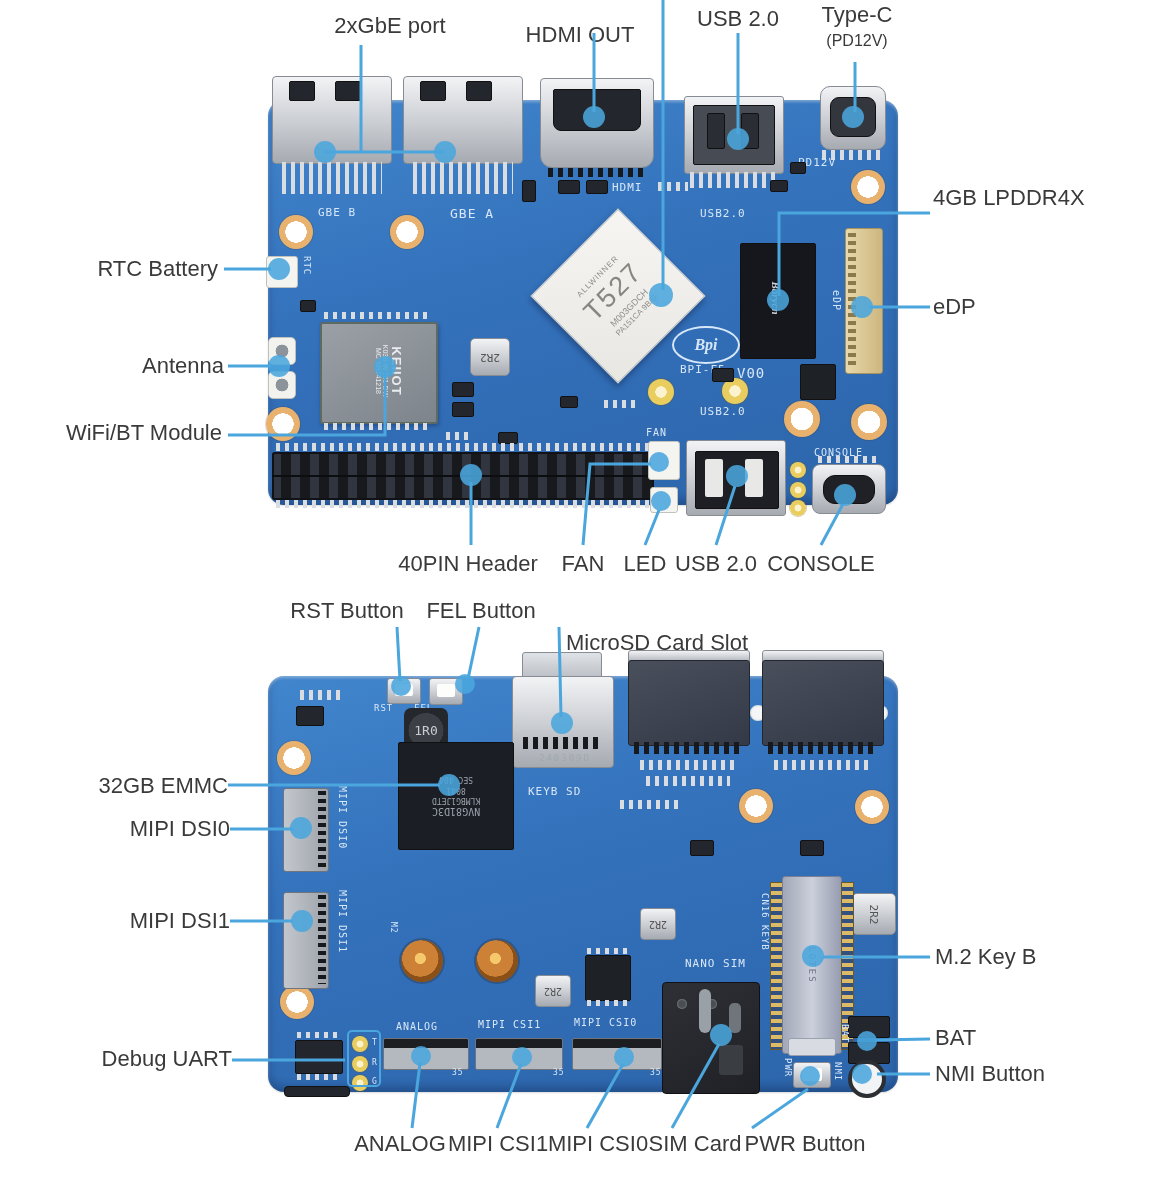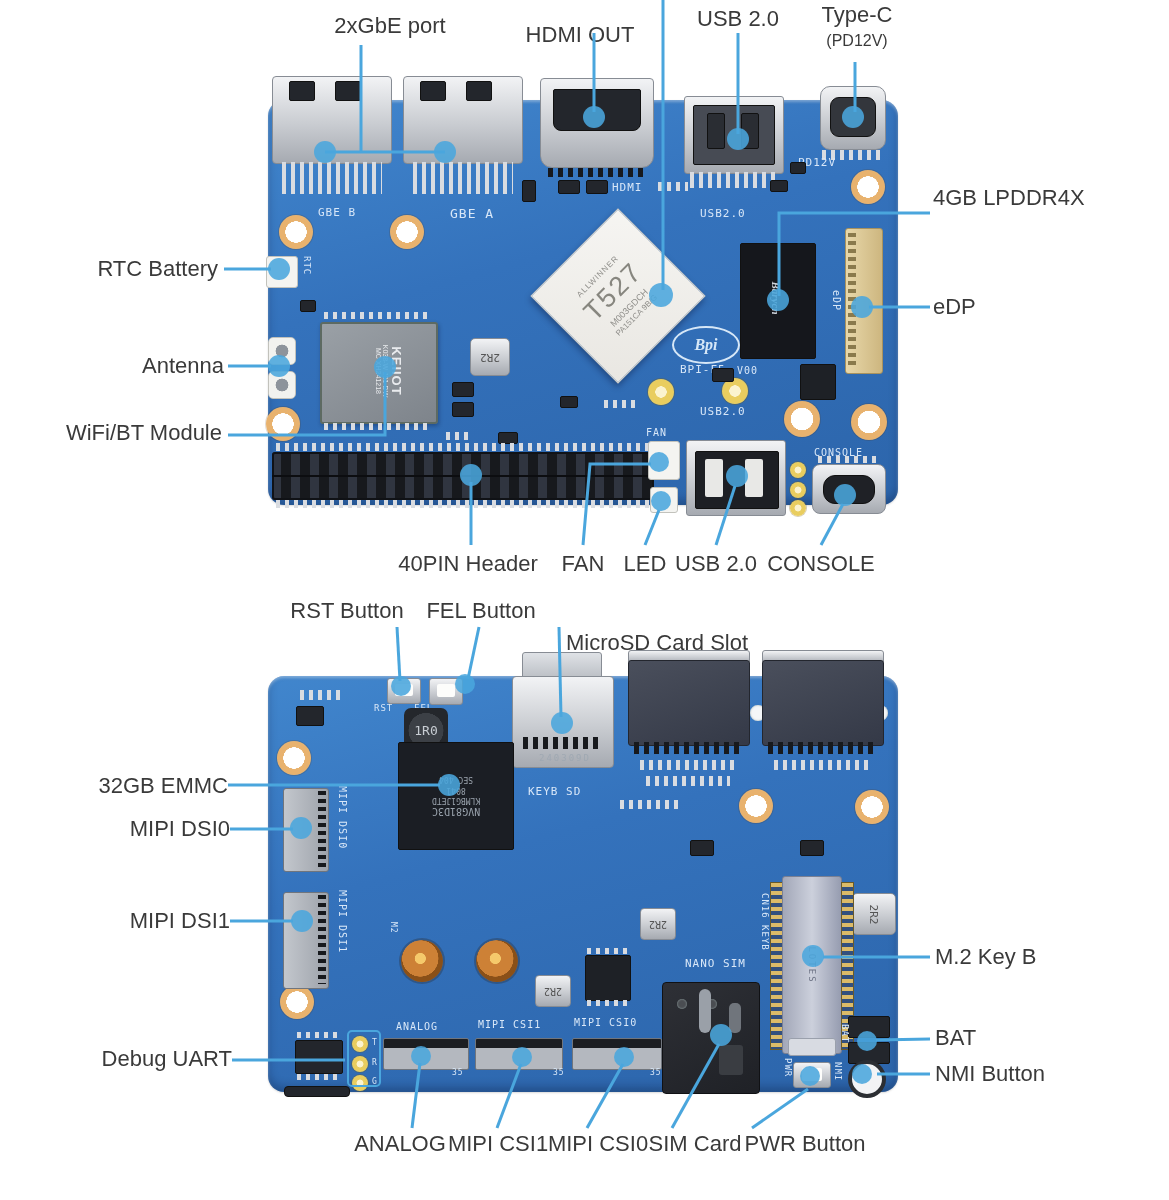--- a/index.html
+++ b/index.html
@@ -119,21 +119,21 @@
 
   <div class="abs" style="left:845px;top:228px;width:36px;height:144px;background:linear-gradient(90deg,#e8d8aa,#cdb67f);border:1px solid #a8925e;border-radius:3px;">
     <div class="abs" style="left:2px;top:4px;width:8px;height:134px;background:repeating-linear-gradient(180deg,#8a7a4c 0 4px,rgba(0,0,0,0) 4px 8px);"></div>
   </div>
   <div class="vsilk" style="left:842px;top:290px;font-size:10px;">eDP</div>
 
   <div class="abs" style="left:672px;top:326px;width:64px;height:34px;border:2px solid #d6e7f7;border-radius:50%;display:flex;align-items:center;justify-content:center;">
     <span style="font-family:'Liberation Serif',serif;font-style:italic;font-weight:bold;font-size:16px;color:#d6e7f7;">Bpi</span>
   </div>
   <div class="silk" style="left:680px;top:363px;font-size:11px;">BPI-F5</div>
-  <div class="silk" style="left:737px;top:365px;font-size:10px;">V00</div>
+  <div class="silk" style="left:737px;top:365px;font-size:14px;">V00</div>
   <div class="gold" style="left:648px;top:379px;width:26px;height:26px;"></div>
   <div class="gold" style="left:722px;top:378px;width:26px;height:26px;"></div>
   <div class="silk" style="left:700px;top:405px;font-size:11px;">USB2.0</div>
 
   <div class="silver" style="left:470px;top:338px;width:38px;height:36px;border-radius:5px;display:flex;align-items:center;justify-content:center;">
     <span class="chiptxt r180" style="font-size:11px;color:#555;">2R2</span>
   </div>
   <div class="blackc" style="left:452px;top:382px;width:20px;height:13px;"></div>
   <div class="blackc" style="left:452px;top:402px;width:20px;height:13px;"></div>
   <div class="blackc" style="left:560px;top:396px;width:16px;height:10px;"></div>

